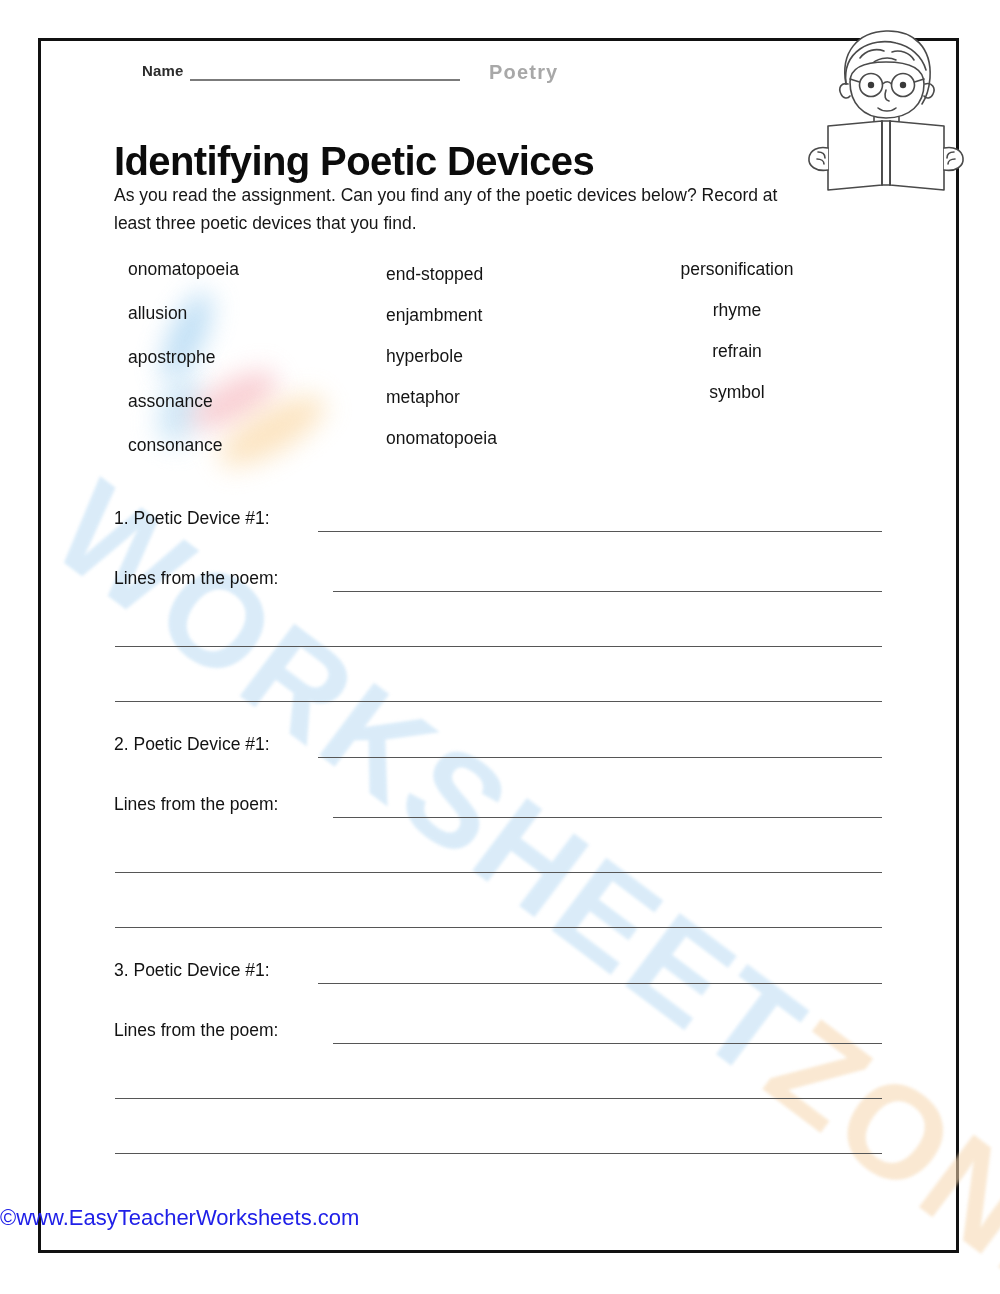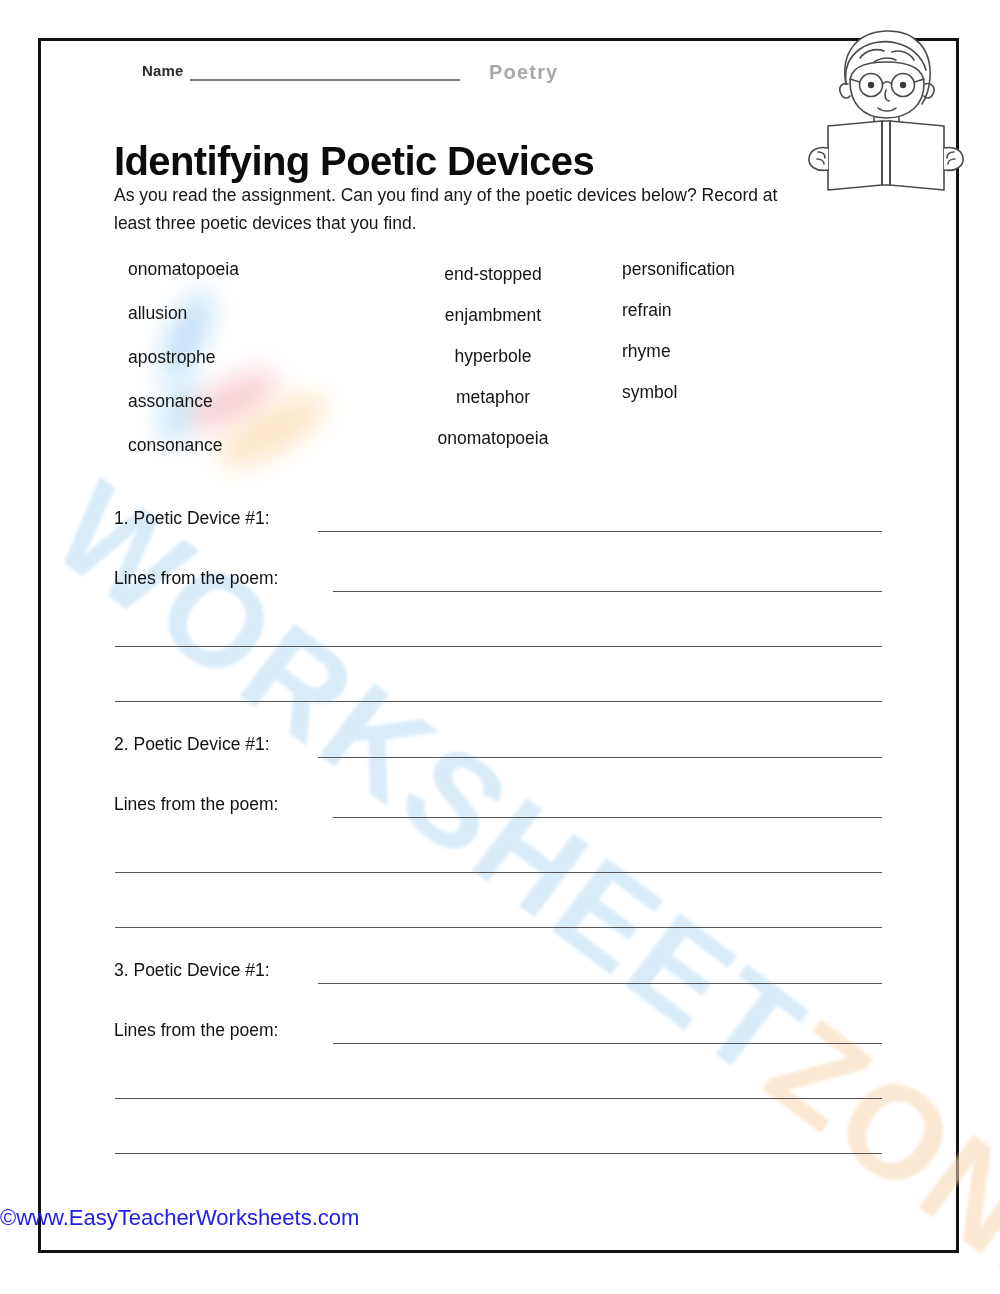--- a/index.html
+++ b/index.html
@@ -142,34 +142,34 @@
     left: 114px;
     top: 258px;
     width: 760px;
     z-index: 3;
   }
   .wb-col {
     position: absolute;
     top: 0;
   }
   .wb-col.c1 { left: 14px;  width: 230px; }
-  .wb-col.c2 { left: 264px; width: 230px; text-align: center; }
+  .wb-col.c2 { left: 272px; width: 230px; }
   .wb-col.c3 { left: 508px; width: 230px; }
   .wb-word {
     font-size: 17.5px;
     color: #141414;
     height: 44px;
     line-height: 22px;
     white-space: nowrap;
   }
   .wb-col.c1 .wb-word { height: 44px; }
   .wb-col.c2 .wb-word { height: 41px; }
   .wb-col.c3 .wb-word { height: 41px; }
   .wb-col.c2 { top: 5px; }
-  .wb-col.c3 { top: 0px; }
+  .wb-col.c3 { top: 0px; text-align: center; }
 
   
   .q-block { position: absolute; left: 0; width: 1000px; z-index: 3; }
   #q1 { top: 508px; }
   #q2 { top: 734px; }
   #q3 { top: 960px; }
 
   .q-row { position: relative; height: 0; }
   .q-label {
     position: absolute;
@@ -249,22 +249,22 @@
     </div>
     <div class="wb-col c2">
       <div class="wb-word">end-stopped</div>
       <div class="wb-word">enjambment</div>
       <div class="wb-word">hyperbole</div>
       <div class="wb-word">metaphor</div>
       <div class="wb-word">onomatopoeia</div>
     </div>
     <div class="wb-col c3">
       <div class="wb-word">personification</div>
+      <div class="wb-word">rhyme</div>
       <div class="wb-word">refrain</div>
-      <div class="wb-word">rhyme</div>
       <div class="wb-word">symbol</div>
     </div>
   </div>
 
   <div class="q-block" id="q1">
     <div class="q-row">
       <span class="q-label q-device-label">1. Poetic Device #1:</span>
       <span class="rule device"></span>
       <span class="q-label q-lines-label">Lines from the poem:</span>
       <span class="rule lines"></span>

